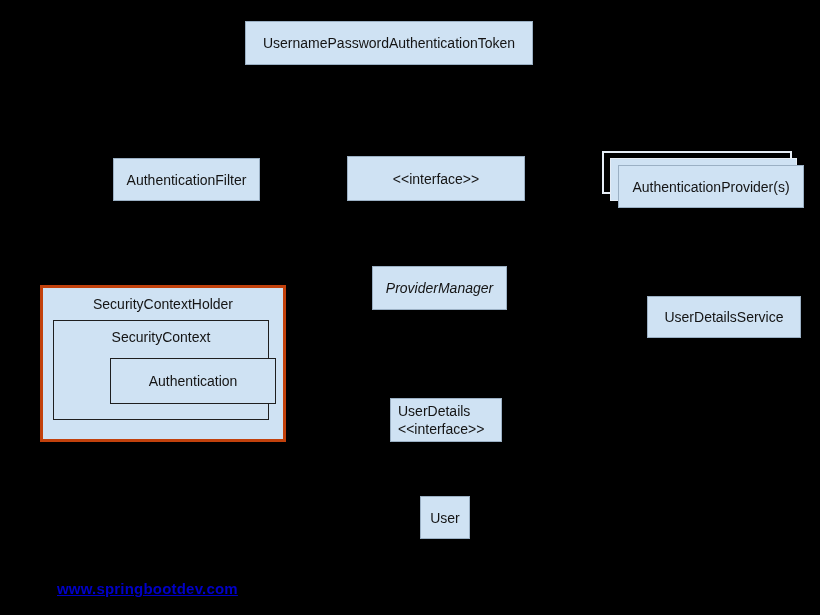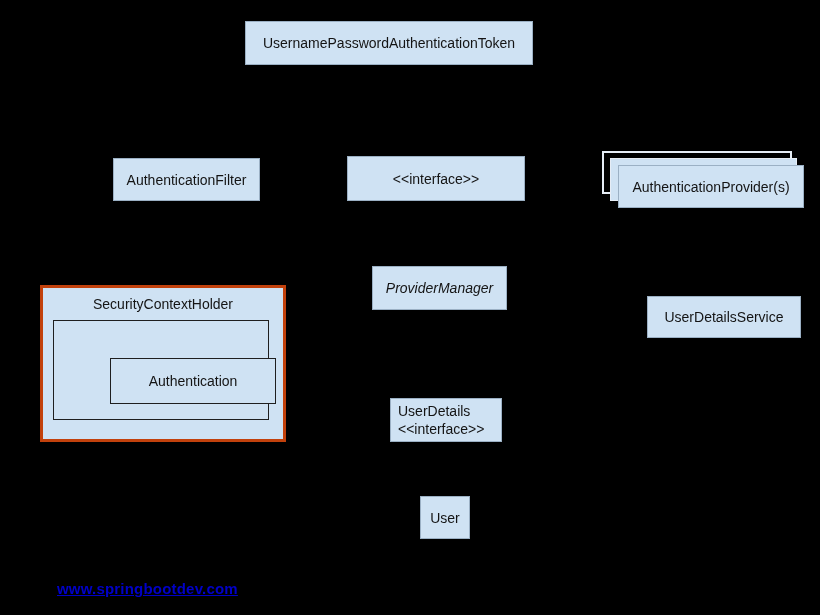--- a/index.html
+++ b/index.html
@@ -136,20 +136,21 @@
     <span>AuthenticationProvider(s)</span>
   </div>
 
   <div class="box provider-manager-box">
     <span>ProviderManager</span>
   </div>
 
   <div class="sch-outer">
     <span class="sch-title">SecurityContextHolder</span>
     <div class="sc-inner">
+      <span class="sch-title">SecurityContext</span>
       <div class="auth-inner">
         <span>Authentication</span>
       </div>
     </div>
   </div>
 
   <div class="box uds-box">
     <span>UserDetailsService</span>
   </div>
 

